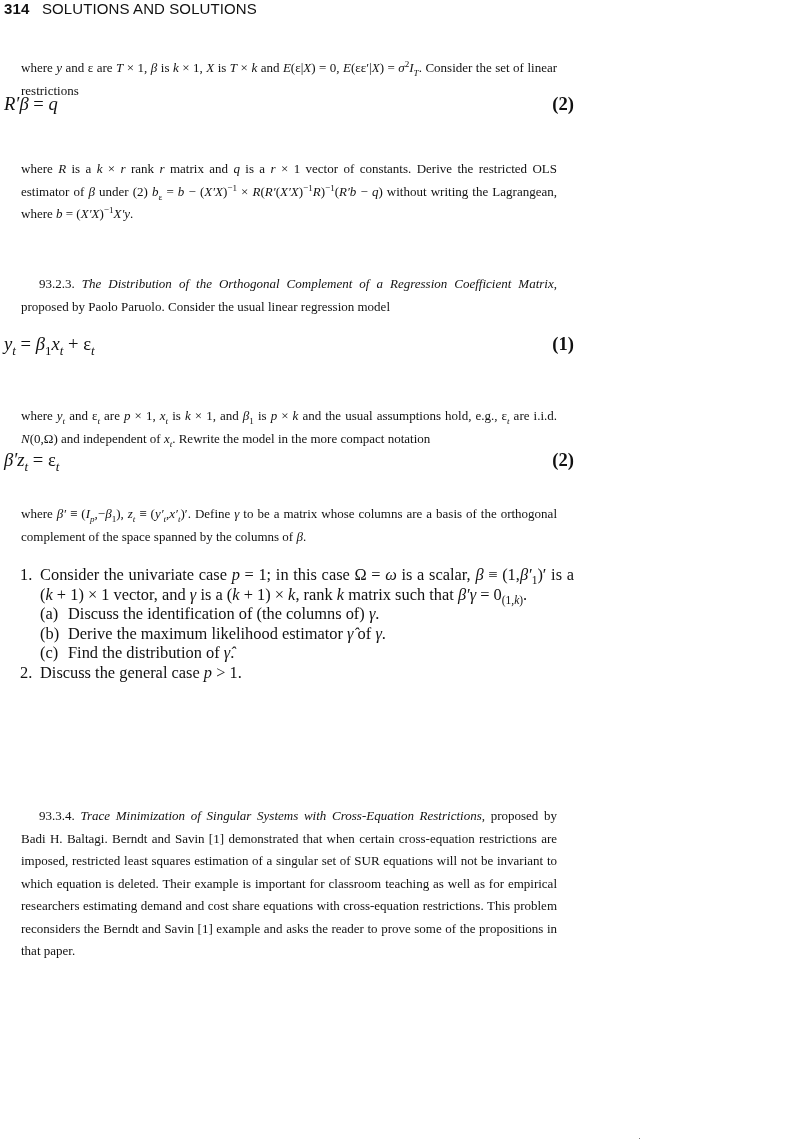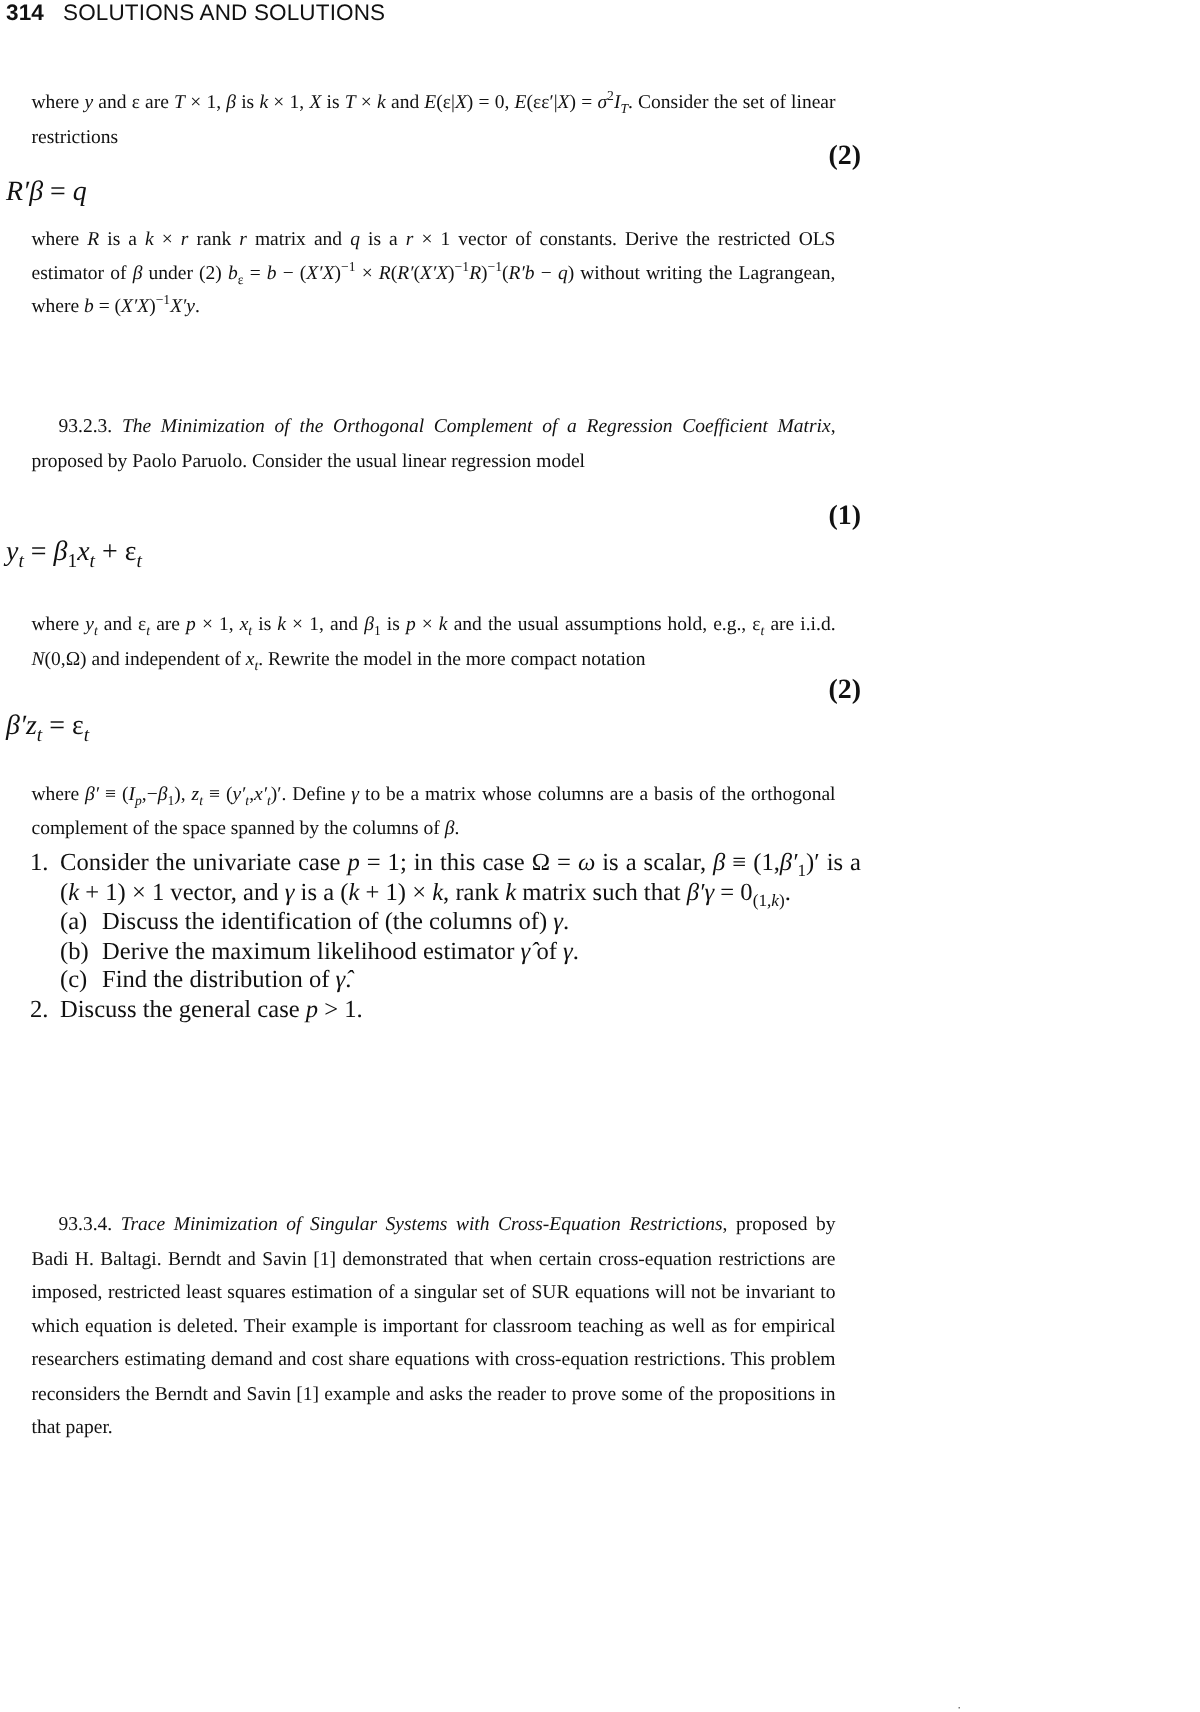--- a/index.html
+++ b/index.html
@@ -49,21 +49,21 @@
       width: 570px;
     }
     .eq {
       position: absolute;
       left: 0;
       width: 570px;
       font-size: 18.6px;
       line-height: 22px;
       height: 22px;
     }
-    .eq .lhs { position: absolute; left: 0; top: 0; white-space: nowrap; margin-top: 24px; }
+    .eq .lhs { position: absolute; left: 0; top: 0; white-space: nowrap; }
     .eq .num { position: absolute; right: 0; top: 0; font-weight: bold; }
     .indent { text-indent: 18px; }
     sub, sup { font-size: 70%; line-height: 0; }
     .list {
       font-size: 16.4px;
       line-height: 19.6px;
     }
     .list .item {
       position: relative;
       padding-left: 36px;
@@ -103,43 +103,43 @@
 
   <div class="block" style="top:40px;">
     <p class="text">where <i>y</i> and ε are <i>T</i> × 1, <i>β</i> is <i>k</i> × 1, <i>X</i> is <i>T</i> × <i>k</i> and <i>E</i>(ε|<i>X</i>) = 0, <i>E</i>(εε′|<i>X</i>) = <i>σ</i><sup>2</sup><i>I</i><sub><i>T</i></sub>. Consider the set of linear restrictions</p>
   </div>
 
   <div class="eq" style="top:93px;">
     <span class="lhs"><i>R′β</i> = <i>q</i></span>
     <span class="num">(2)</span>
   </div>
 
-  <div class="block" style="top:131px;">
+  <div class="block" style="top:141px;">
     <p class="text">where <i>R</i> is a <i>k</i> × <i>r</i> rank <i>r</i> matrix and <i>q</i> is a <i>r</i> × 1 vector of constants. Derive the restricted OLS estimator of <i>β</i> under (2) <i>b</i><sub>ε</sub> = <i>b</i> − (<i>X′X</i>)<sup>−1</sup> × <i>R</i>(<i>R′</i>(<i>X′X</i>)<sup>−1</sup><i>R</i>)<sup>−1</sup>(<i>R′b</i> − <i>q</i>) without writing the Lagrangean, where <i>b</i> = (<i>X′X</i>)<sup>−1</sup><i>X′y</i>.</p>
   </div>
 
   <div class="block" style="top:256px;">
-    <p class="text indent"><span>93.2.3.</span> <i>The Minimization of the Orthogonal Complement of a Regression Coefficient Matrix</i><span>, proposed by Paolo Paruolo. Consider the usual linear regression model</span></p>
+    <p class="text indent"><span>93.2.3.</span> <i>The Distribution of the Orthogonal Complement of a Regression Coefficient Matrix</i><span>, proposed by Paolo Paruolo. Consider the usual linear regression model</span></p>
   </div>
 
   <div class="eq" style="top:333px;text-align:center;">
     <span class="lhs"><i>y<sub>t</sub></i> = <i>β</i><sub>1</sub><i>x<sub>t</sub></i> + ε<sub><i>t</i></sub></span>
     <span class="num">(1)</span>
   </div>
 
   <div class="block" style="top:388px;">
     <p class="text">where <i>y<sub>t</sub></i> and ε<sub><i>t</i></sub> are <i>p</i> × 1, <i>x<sub>t</sub></i> is <i>k</i> × 1, and <i>β</i><sub>1</sub> is <i>p</i> × <i>k</i> and the usual assumptions hold, e.g., ε<sub><i>t</i></sub> are i.i.d. <i>N</i>(0,Ω) and independent of <i>x<sub>t</sub></i>. Rewrite the model in the more compact notation</p>
   </div>
 
   <div class="eq" style="top:449px;">
     <span class="lhs"><i>β′z<sub>t</sub></i> = ε<sub><i>t</i></sub></span>
     <span class="num">(2)</span>
   </div>
 
-  <div class="block" style="top:501px;">
+  <div class="block" style="top:486px;">
     <p class="text">where <i>β′</i> ≡ (<i>I<sub>p</sub></i>,−<i>β</i><sub>1</sub>), <i>z<sub>t</sub></i> ≡ (<i>y′<sub>t</sub></i>,<i>x′<sub>t</sub></i>)′. Define <i>γ</i> to be a matrix whose columns are a basis of the orthogonal complement of the space spanned by the columns of <i>β</i>.</p>
   </div>
 
   <div class="block list" style="top:565px;">
     <div class="item">
       <span class="lbl">1.</span>
       Consider the univariate case <i>p</i> = 1; in this case Ω = <i>ω</i> is a scalar, <i>β</i> ≡ (1,<i>β′</i><sub>1</sub>)′ is a (<i>k</i> + 1) × 1 vector, and <i>γ</i> is a (<i>k</i> + 1) × <i>k</i>, rank <i>k</i> matrix such that <i>β′γ</i> = 0<sub>(1,<i>k</i>)</sub>.
     </div>
     <div class="sub">
       <span class="lbl">(a)</span>

